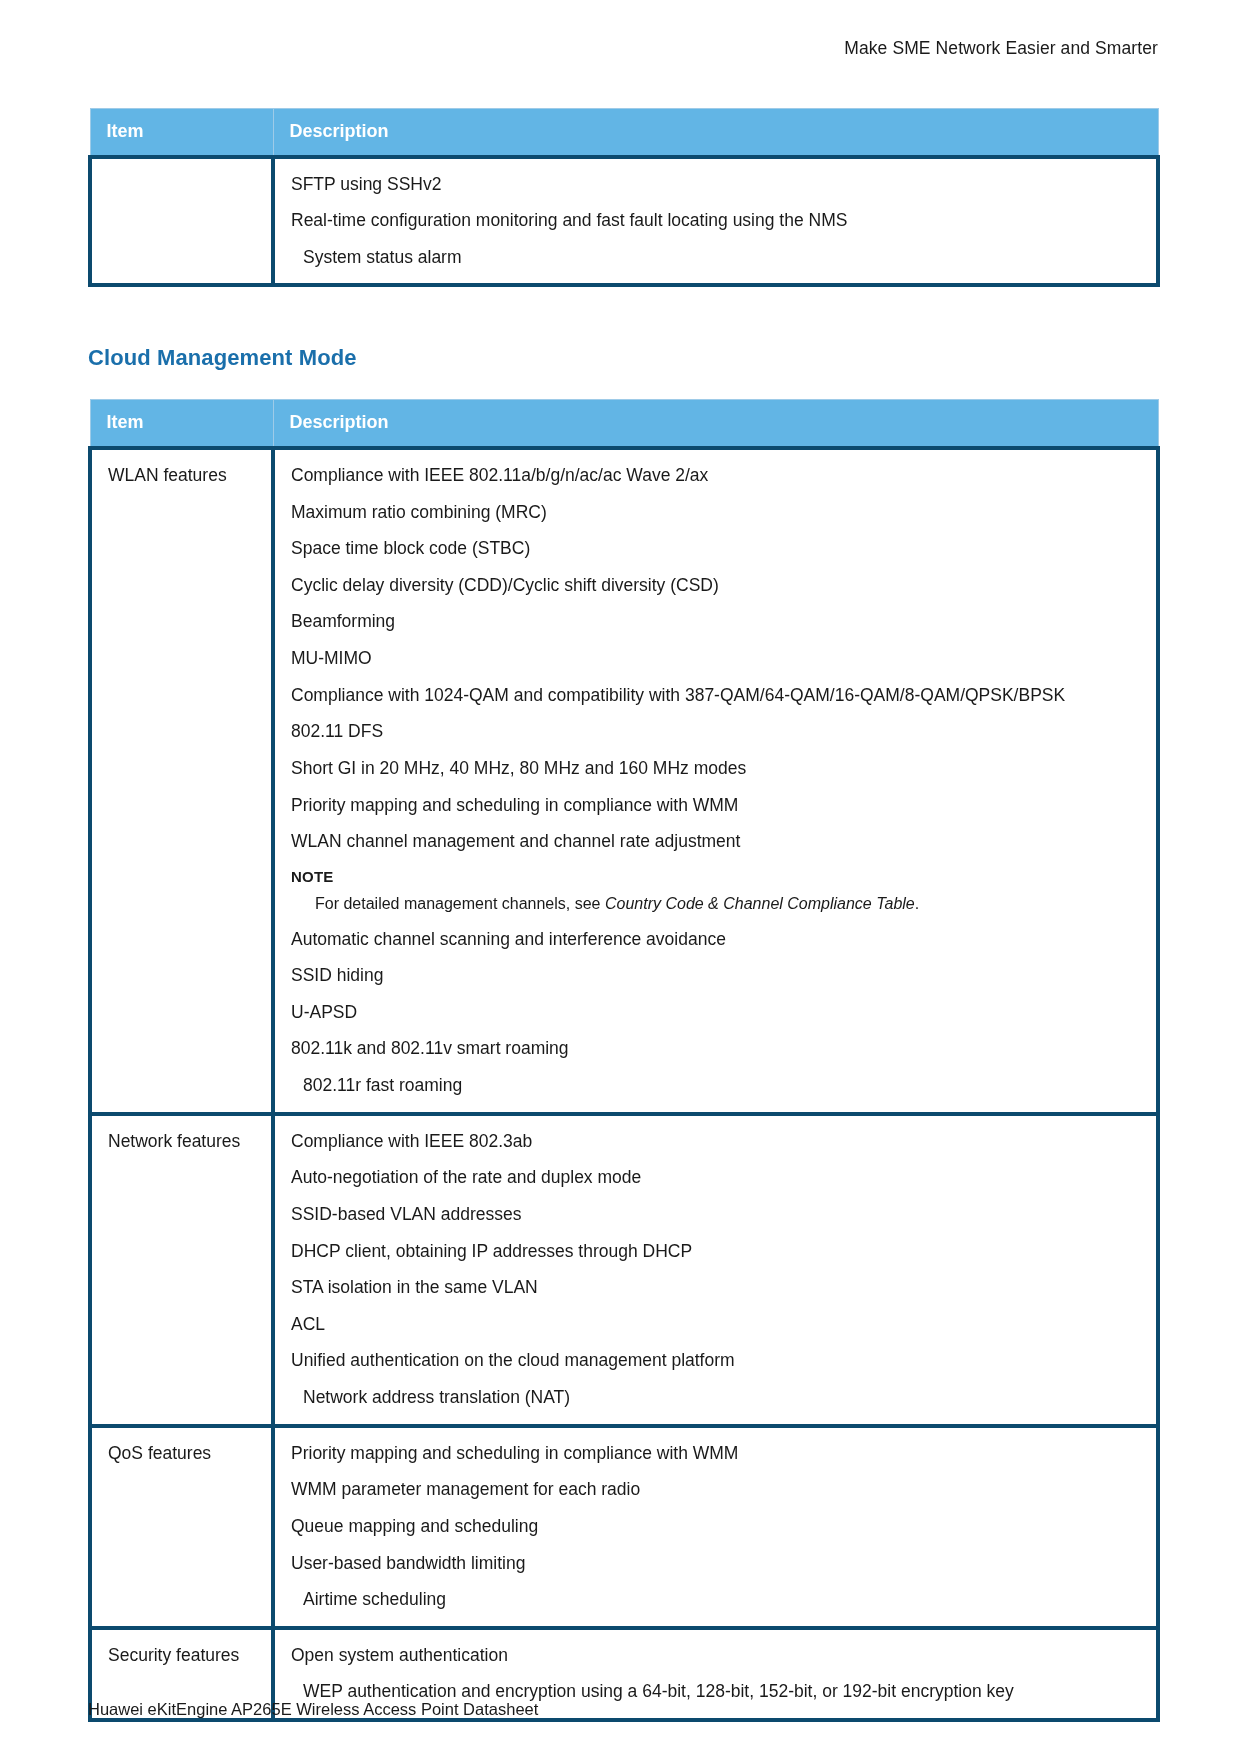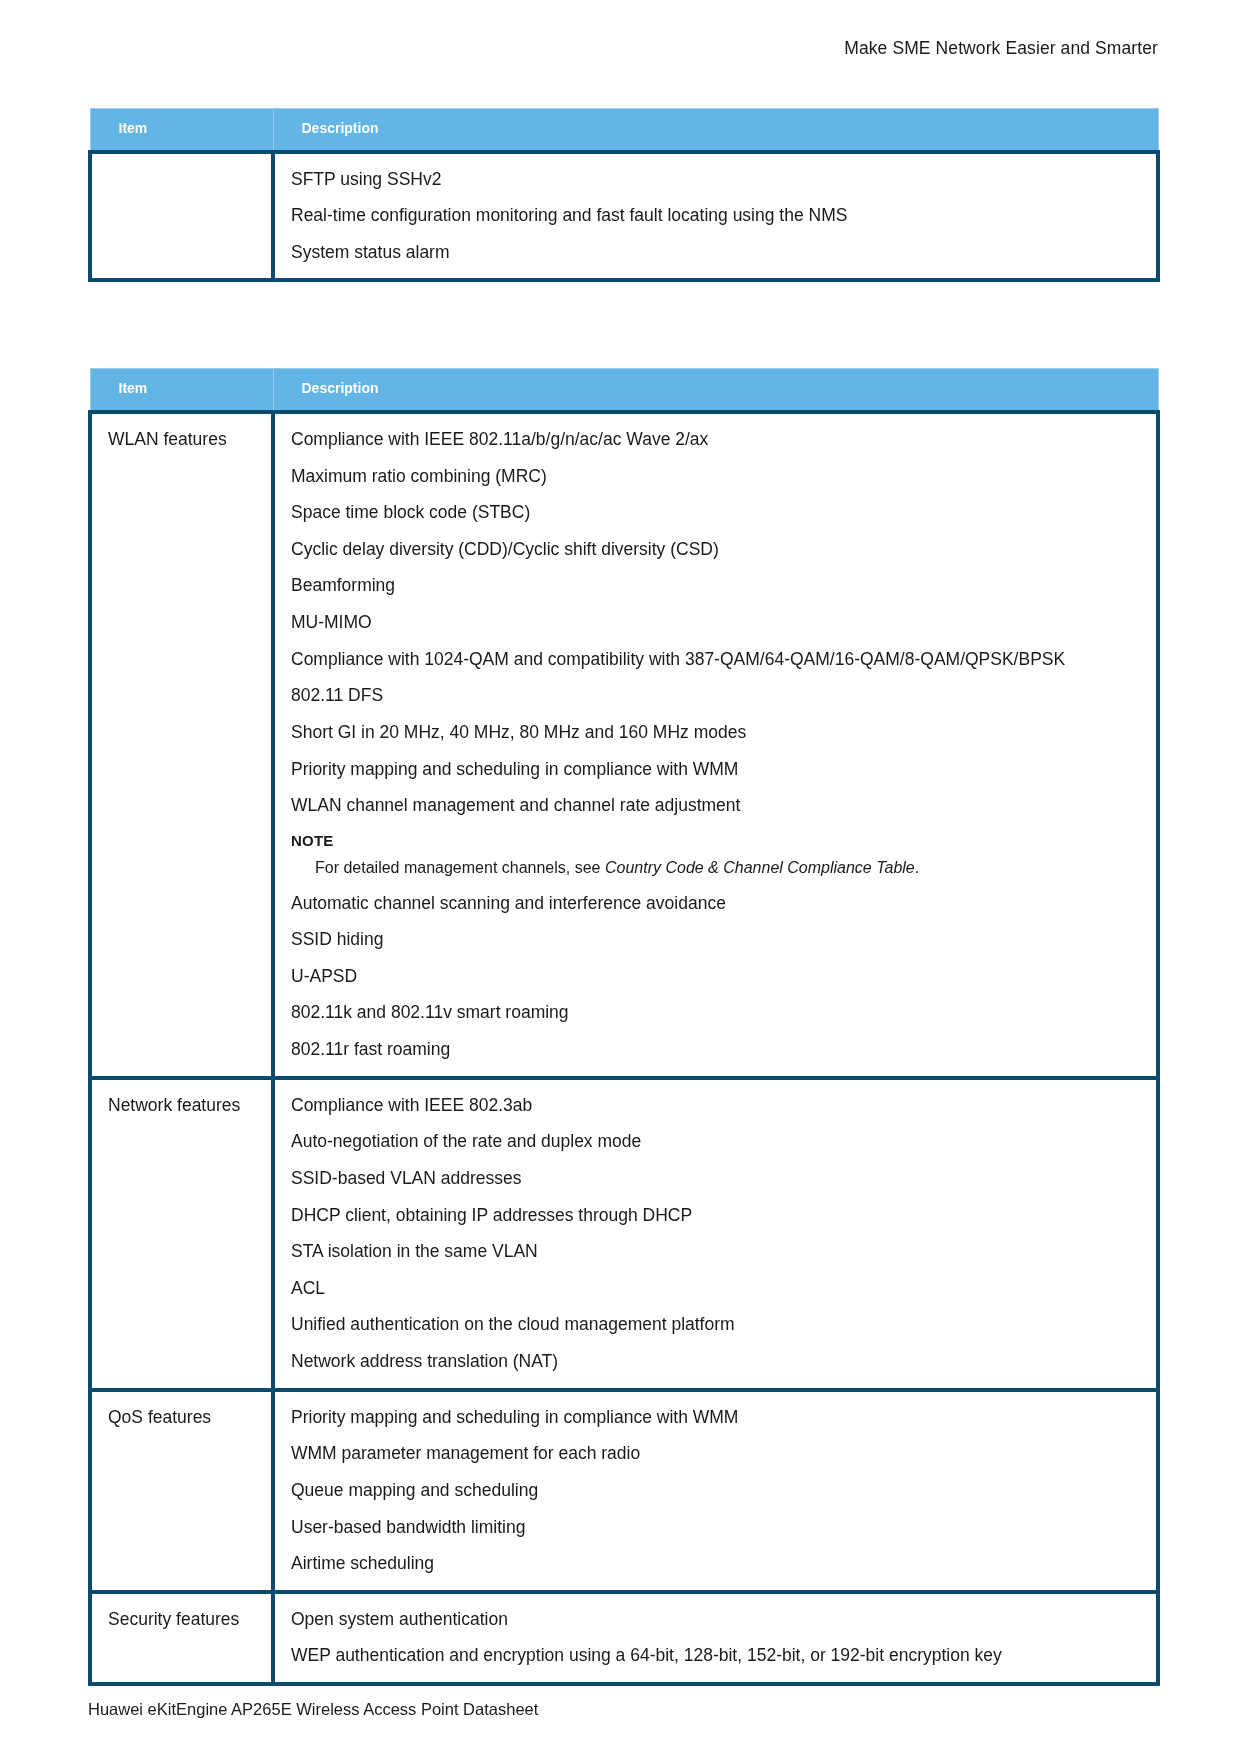--- a/index.html
+++ b/index.html
@@ -43,43 +43,44 @@
     width: 1068px;
     border-collapse: collapse;
     table-layout: fixed;
     border: 1px solid #9ecbe8;
   }
   table.spec col.c-item { width: 183px; }
   table.spec col.c-desc { width: 885px; }
   table.spec thead th {
     background: #62b5e5;
     color: #ffffff;
-    font-size: 14px;
+    font-size: 18px;
     font-weight: bold;
     text-align: left;
-    padding: 11px 0 12px 28px;
+    padding: 11px 0 12px 16px;
     border: 1px solid #9ecbe8;
     line-height: 1.25;
   }
   table.spec tbody td {
     border: 4px solid #0c4a6e;
     vertical-align: top;
     font-size: 17.5px;
     line-height: 1.35;
     padding: 14px 14px 14px 16px;
     color: #1a1a1a;
   }
   table.spec tbody td.item-cell {
   }
   .lines p {
     margin: 0 0 13px 0;
     padding: 0;
   }
   .lines p:last-child {
     margin-bottom: 0;
+    margin-left: 12px;
   }
   .note-block {
     margin: 4px 0 13px 0;
   }
   .note-title {
     font-size: 15px;
     font-weight: bold;
     letter-spacing: 0.2px;
     margin: 0 0 5px 0;
   }
@@ -140,20 +141,21 @@
               <p>Real-time configuration monitoring and fast fault locating using the NMS</p>
               <p>System status alarm</p>
             </div>
           </td>
         </tr>
       </tbody>
     </table>
 
     <div class="gap-after-table"></div>
 
+    <h2 class="section-title">Cloud Management Mode</h2>
 
     <div class="gap-after-title"></div>
 
     <table class="spec">
       <colgroup>
           <col class="c-item">
           <col class="c-desc">
         </colgroup>
       <thead>
         <tr>

